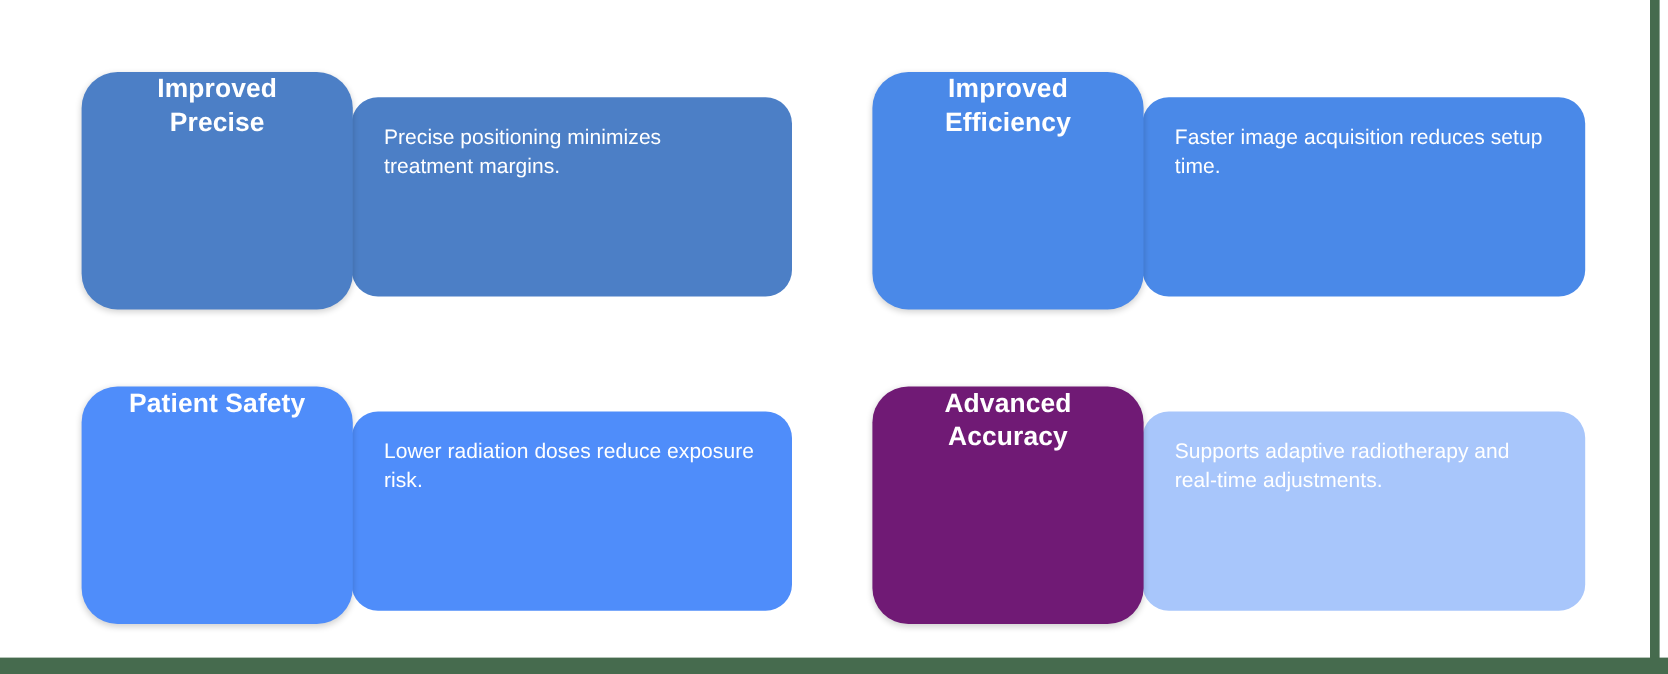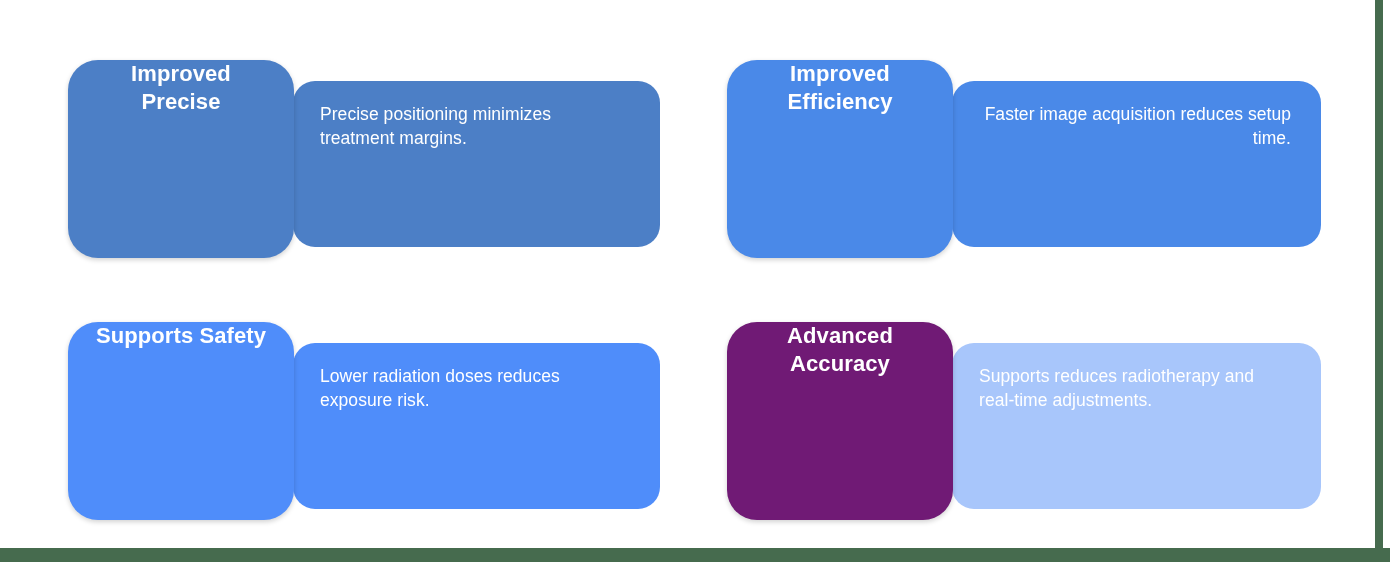--- a/index.html
+++ b/index.html
@@ -113,45 +113,45 @@
     </div>
     <div class="card-label" style="background-color: rgb(76, 127, 198);">
       <div class="card-label-text">
         <span>Improved</span><br>
         <span>Precise</span>
       </div>
     </div>
   </div>
 
   <div class="card card-1">
-    <div class="card-body" style="background-color: rgb(74, 137, 232); text-align: right;">
+    <div class="card-body" style="background-color: rgb(74, 137, 232);">
       <div class="card-desc-text">Faster image acquisition reduces setup time.</div>
     </div>
     <div class="card-label" style="background-color: rgb(74, 137, 232);">
       <div class="card-label-text">
         <span>Improved</span><br>
         <span>Efficiency</span>
       </div>
     </div>
   </div>
 
   <div class="card card-2">
     <div class="card-body" style="background-color: rgb(79, 141, 250);">
-      <div class="card-desc-text">Lower radiation doses reduces exposure risk.</div>
+      <div class="card-desc-text">Lower radiation doses reduce exposure risk.</div>
     </div>
     <div class="card-label" style="background-color: rgb(79, 141, 250);">
       <div class="card-label-text">
-        <span>Supports Safety</span>
+        <span>Patient Safety</span>
       </div>
     </div>
   </div>
 
   <div class="card card-3">
     <div class="card-body" style="background-color: rgb(168, 198, 251);">
-      <div class="card-desc-text">Supports reduces radiotherapy and real-time adjustments.</div>
+      <div class="card-desc-text">Supports adaptive radiotherapy and real-time adjustments.</div>
     </div>
     <div class="card-label" style="background-color: #701a75;">
       <div class="card-label-text">
         <span>Advanced</span><br>
         <span>Accuracy</span>
       </div>
     </div>
   </div>
 
 </div>

